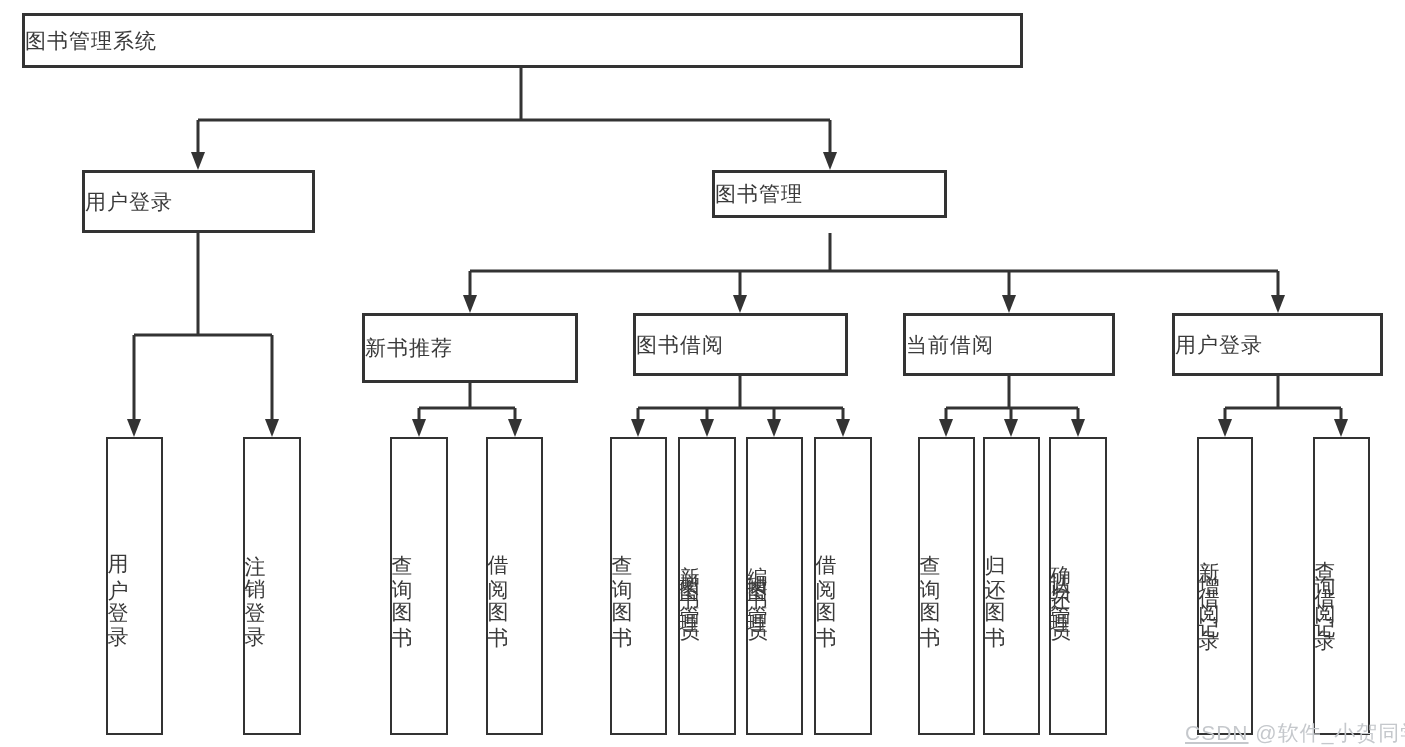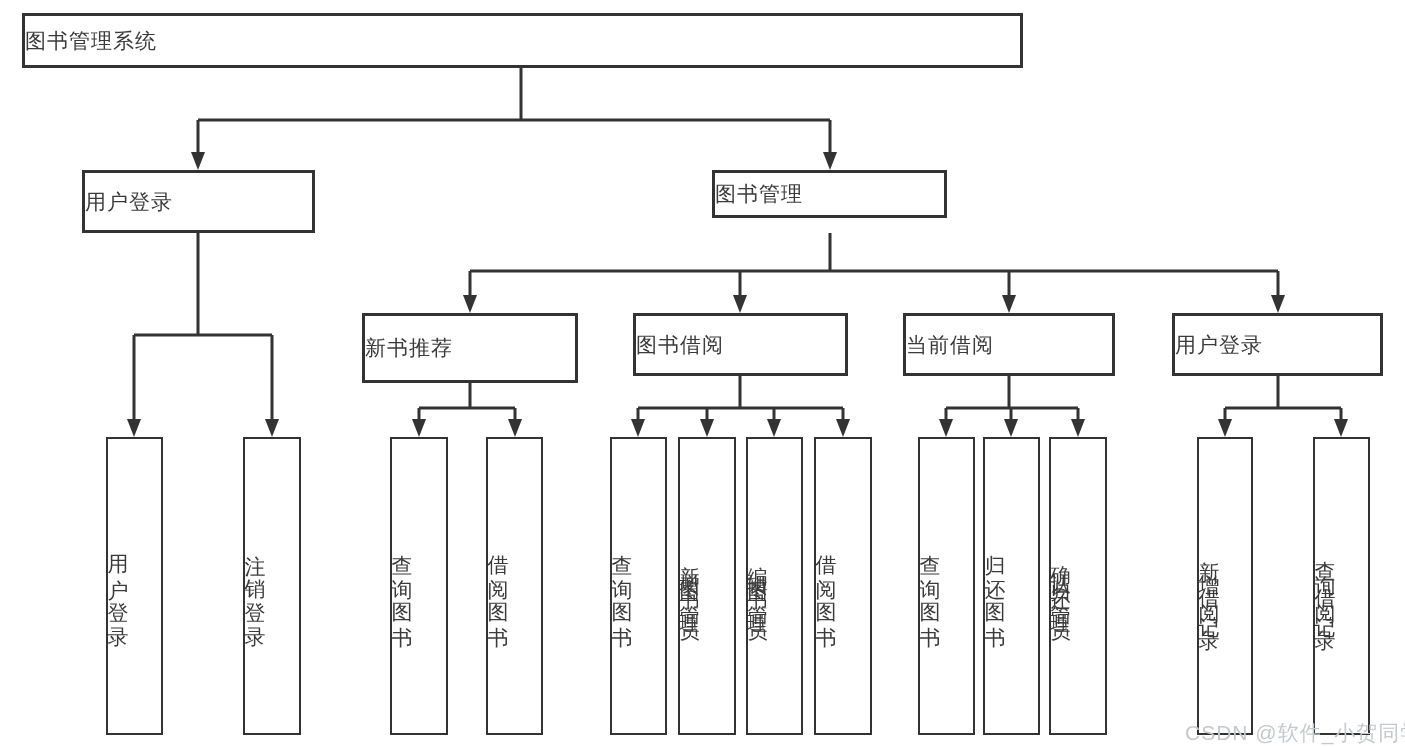--- a/index.html
+++ b/index.html
@@ -38,21 +38,21 @@
   .leaf.long span{letter-spacing:8px;font-size:20px;}
   #watermark{
     position:absolute;
     left:1185px;top:719px;
     font-size:21px;
     color:#c5c8cc;
     letter-spacing:1px;
     z-index:5;
     white-space:nowrap;
   }
-  #watermark .brand{}
+  #watermark .brand{text-decoration:underline;}
 </style>
 </head>
 <body>
 
 <div id="canvas">
 
   <svg id="wires" viewBox="0 0 1405 747" xmlns="http://www.w3.org/2000/svg">
     <g stroke="#333333" stroke-width="3" fill="none">
 
       <path d="M521 68 V120 M198 120 H830 M198 120 V154 M830 120 V154"></path>

